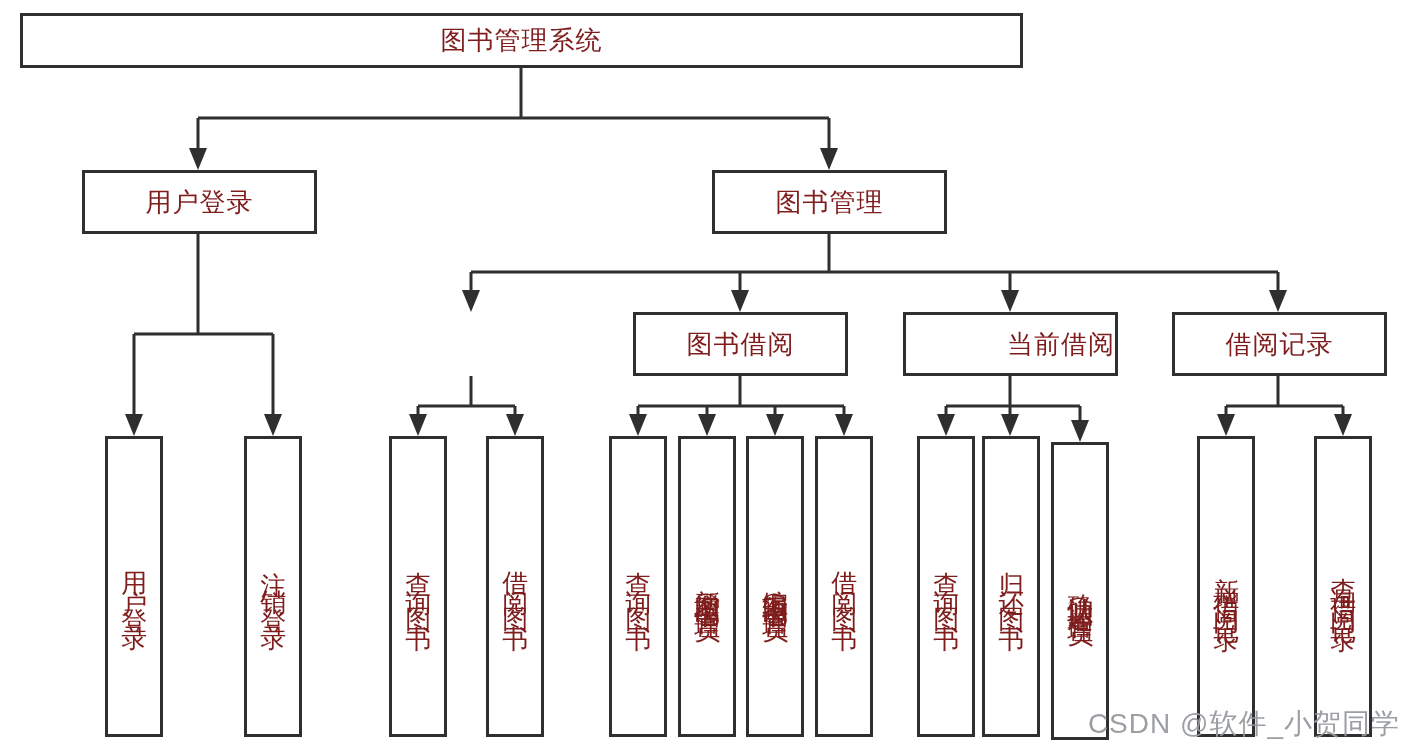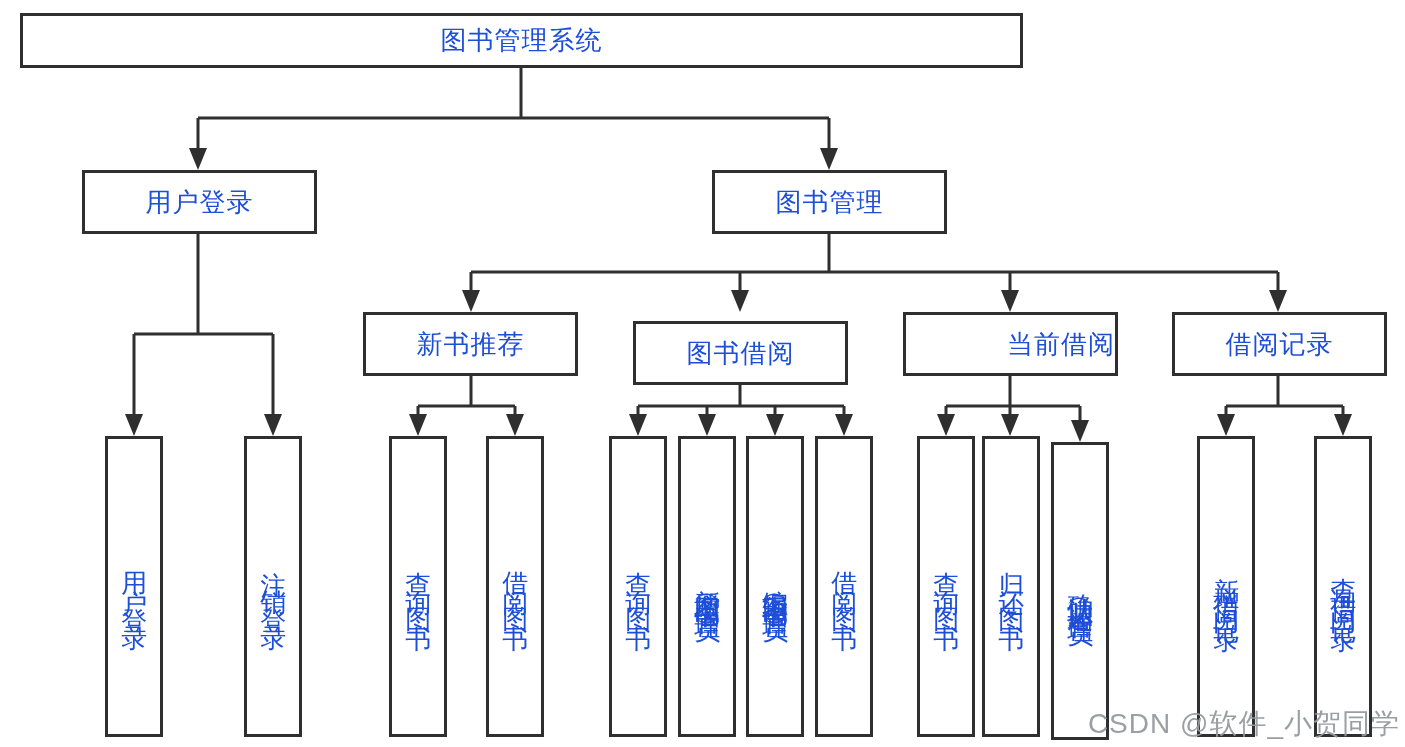--- a/index.html
+++ b/index.html
@@ -15,21 +15,21 @@
   .ln   { fill: none; stroke: #2f2f2f; stroke-width: 3; }
   .tri  { fill: #2f2f2f; stroke: none; }
   .box {
     position: absolute;
     box-sizing: border-box;
     border: 3px solid #2f2f2f;
     background: #ffffff;
     display: flex;
     align-items: center;
     justify-content: center;
-    color: #1d4ed8;
+    color: #7f1d1d;
   }
   .hbox { font-size: 26px; letter-spacing: 1px; }
   .vbox .vtext {
     writing-mode: vertical-rl;
     text-orientation: mixed;
     font-size: 26px;
     line-height: 1.05;
     white-space: nowrap;
   }
   .watermark {
@@ -96,24 +96,21 @@
     <span>图书管理系统</span>
   </div>
 
   <div class="box hbox" style="left:82px;top:170px;width:235px;height:64px;">
     <span>用户登录</span>
   </div>
   <div class="box hbox" style="left:712px;top:170px;width:235px;height:64px;text-align:center;">
     <span>图书管理</span>
   </div>
 
-  <div class="box hbox" style="left:363px;top:312px;width:215px;height:64px;">
-    <span>新书推荐</span>
-  </div>
-  <div class="box hbox" style="left:633px;top:312px;width:215px;height:64px;margin-top:9px;">
+  <div class="box hbox" style="left:633px;top:312px;width:215px;height:64px;">
     <span>图书借阅</span>
   </div>
   <div class="box hbox" style="left:903px;top:312px;width:215px;height:64px;justify-content:flex-end;">
     <span>当前借阅</span>
   </div>
   <div class="box hbox" style="left:1172px;top:312px;width:215px;height:64px;">
     <span>借阅记录</span>
   </div>
 
   <div class="box vbox" style="left:105px;top:436px;width:58px;height:301px;">

